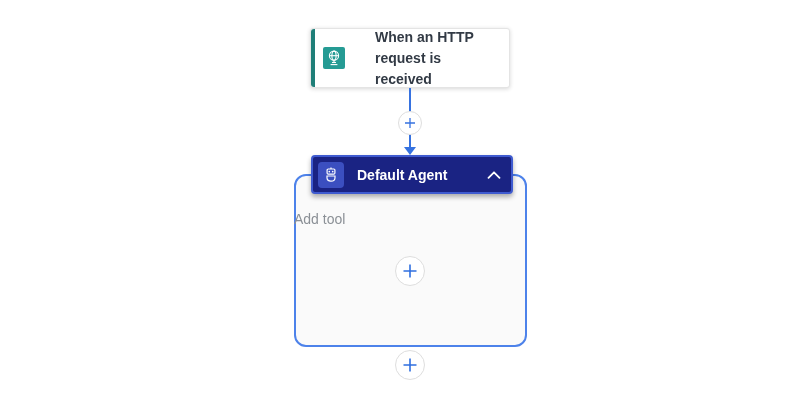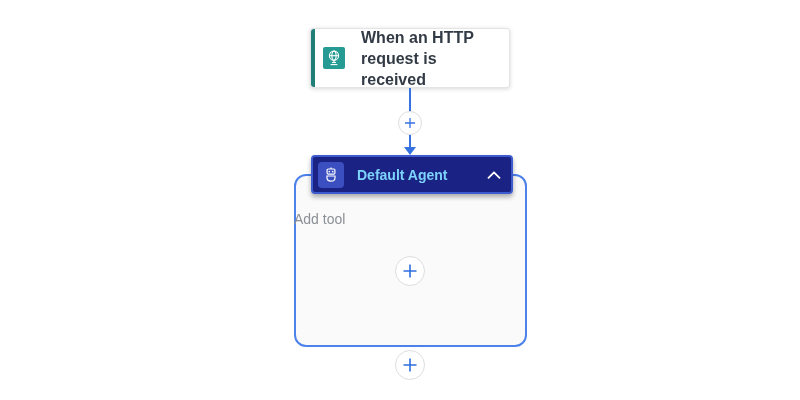--- a/index.html
+++ b/index.html
@@ -21,22 +21,22 @@
   .trigger-stripe {
     position: absolute; left: 0; top: 0; bottom: 0; width: 4px;
     background: #1f7e78; border-radius: 3px 0 0 3px;
   }
   .trigger-icon-tile {
     width: 22px; height: 22px; margin-left: 12px; flex: 0 0 auto;
     background: #259b94; border-radius: 2px;
     display: flex; align-items: center; justify-content: center;
   }
   .trigger-title {
-    margin-left: 16px; margin-right: 8px;
-    font-size: 16px; font-weight: bold; color: #323a45; line-height: 21px;
+    margin-left: 30px; margin-right: 8px;
+    font-size: 14px; font-weight: bold; color: #323a45; line-height: 21px;
   }
 
   
   .v-line {
     position: absolute; left: 409px; top: 88px; width: 2px; height: 60px;
     background: #3672e0;
   }
   .arrow-head {
     position: absolute; left: 404px; top: 147px; width: 0; height: 0;
     border-left: 6px solid transparent; border-right: 6px solid transparent;
@@ -64,21 +64,21 @@
     display: flex; align-items: center; box-sizing: border-box;
     z-index: 3; cursor: pointer;
   }
   .agent-icon-tile {
     width: 26px; height: 26px; margin-left: 5px; flex: 0 0 auto;
     background: #3b4fc0; border-radius: 4px;
     display: flex; align-items: center; justify-content: center;
   }
   .agent-title {
     margin-left: 13px; flex: 1;
-    font-size: 14px; font-weight: bold; color: #7dd3fc;
+    font-size: 14px; font-weight: bold; color: #ffffff;
     white-space: nowrap;
   }
   .chevron-btn {
     background: none; border: none; padding: 2px 4px; margin-right: 6px;
     display: flex; align-items: center; cursor: pointer;
   }
   .add-tool-label {
     position: absolute; left: 294px; top: 211px; width: 233px;
     text-align: left; font-size: 14px; color: #8b9096; z-index: 2;
   }

